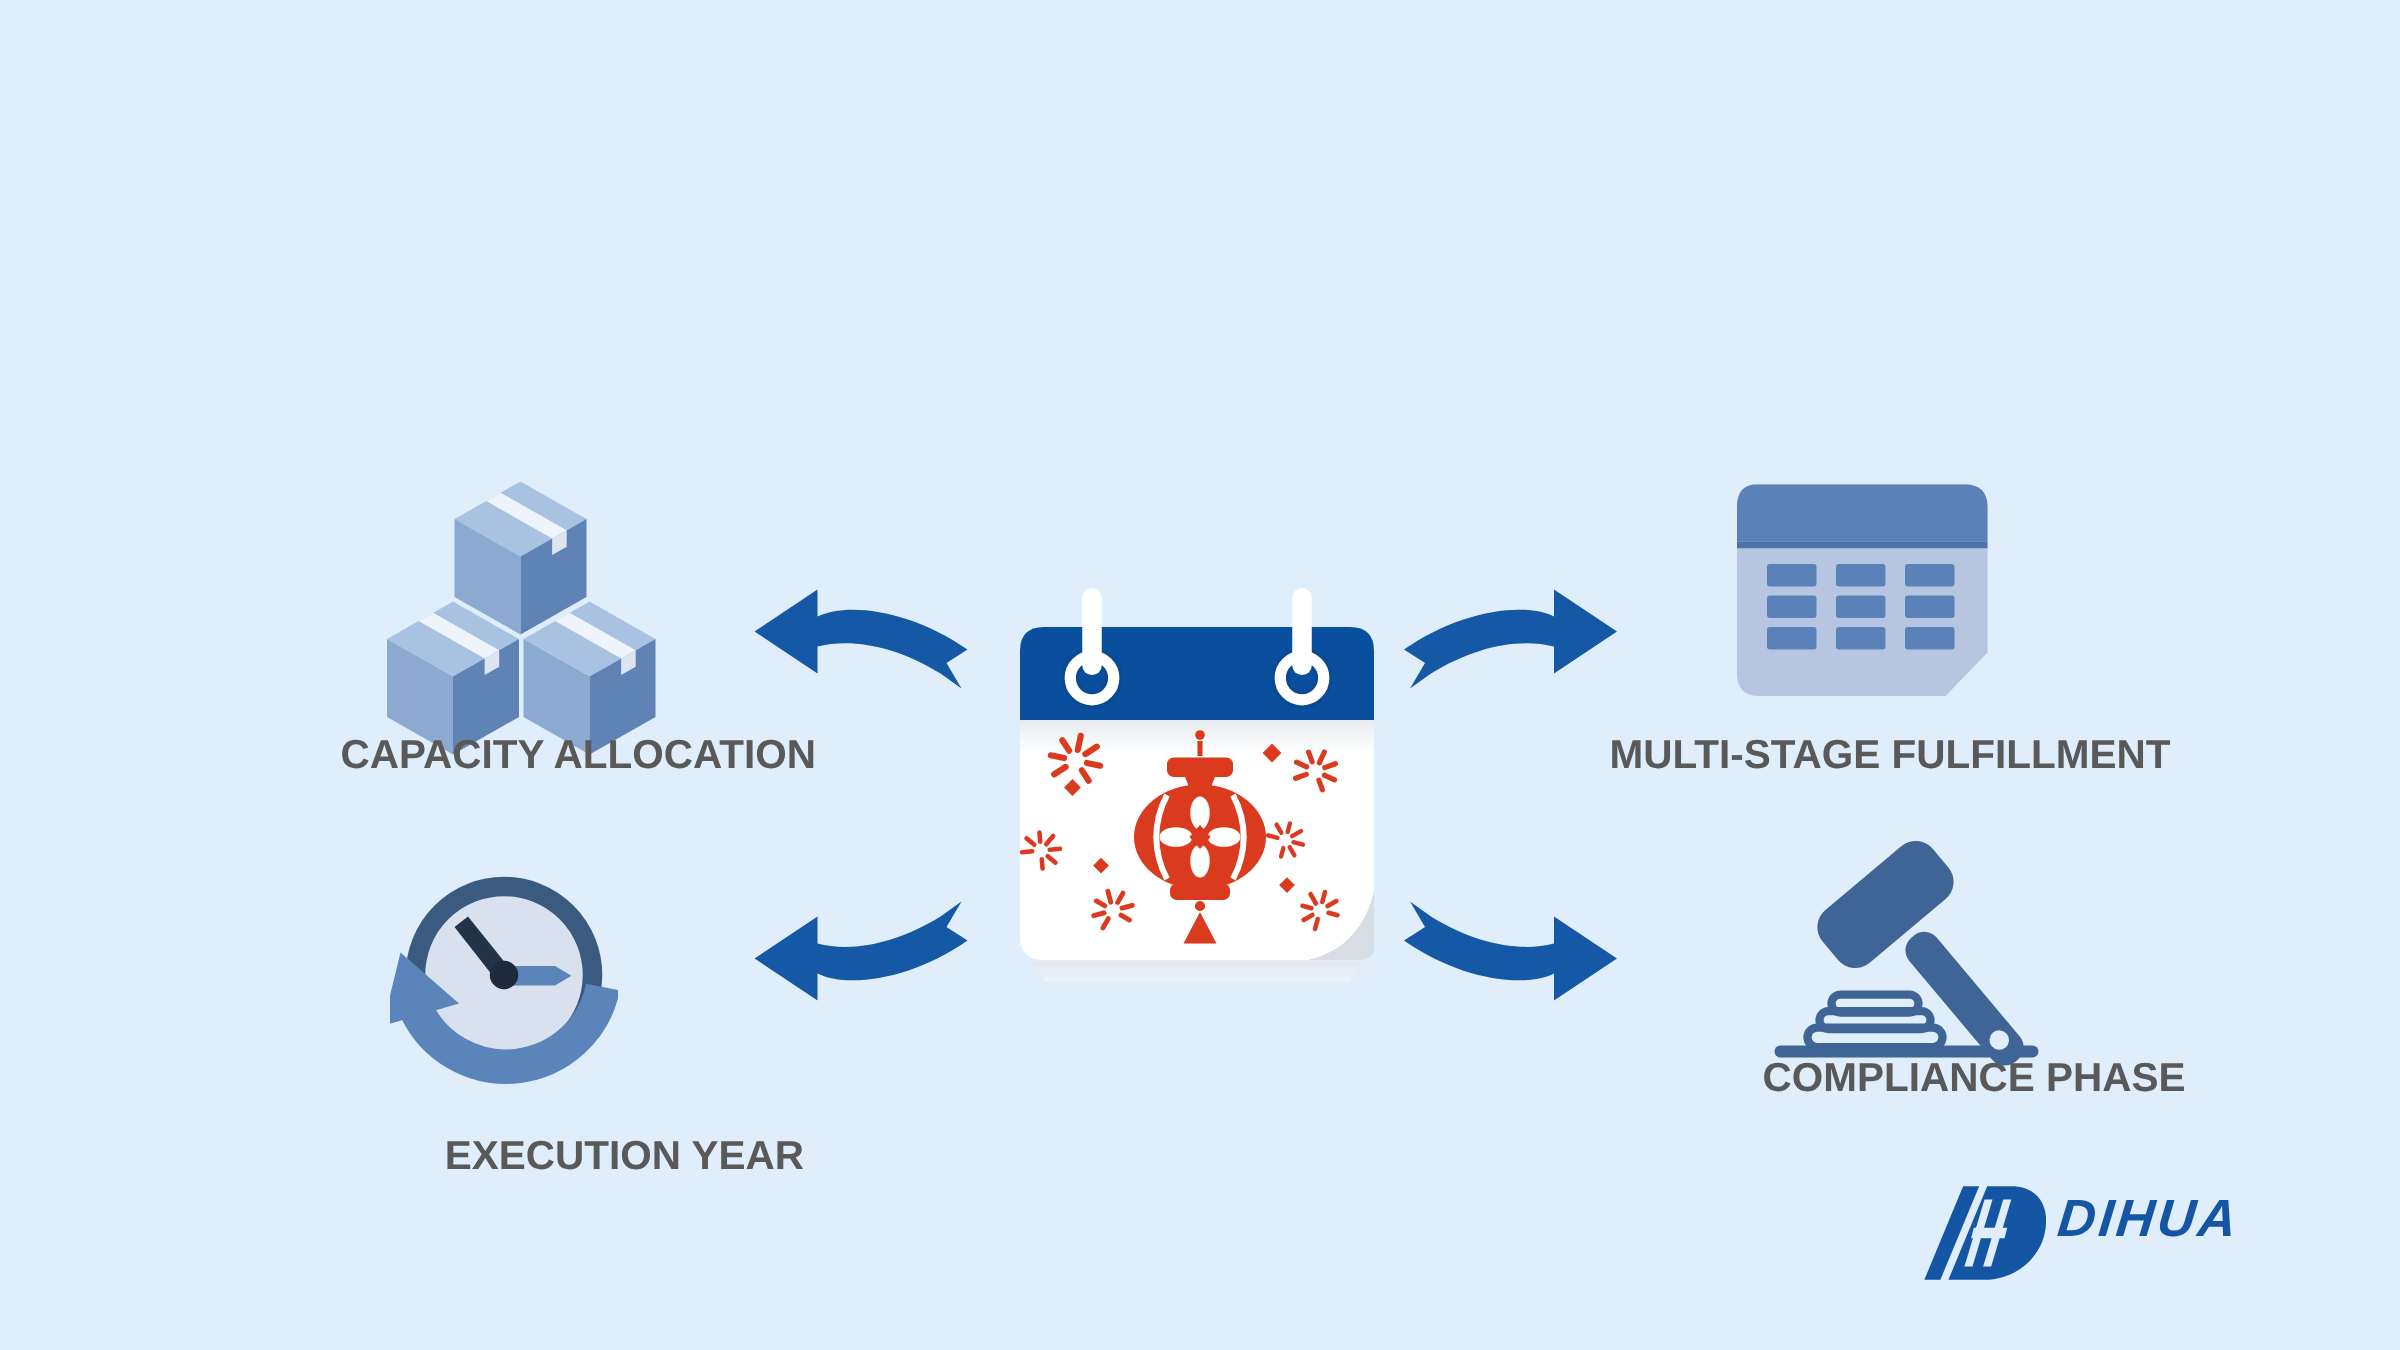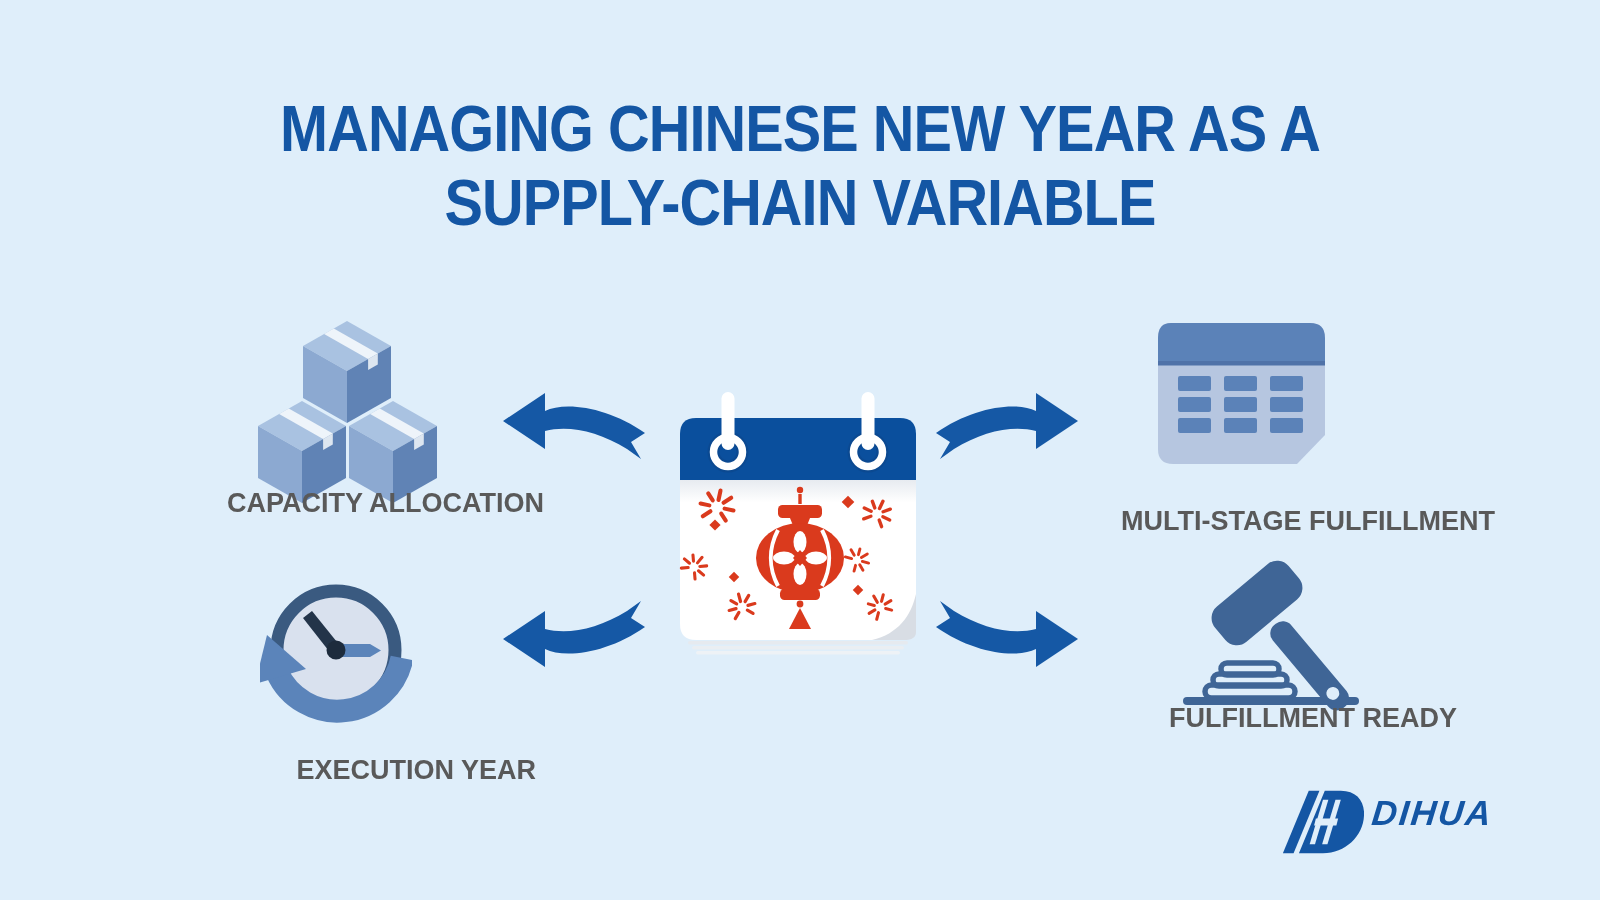--- a/index.html
+++ b/index.html
@@ -20,24 +20,20 @@
   .flip-xy{transform:scale(-1,-1);}
 
   .logo-text{position:absolute;left:1372px;top:793px;font-size:35px;font-weight:bold;font-style:italic;
     color:#1456a4;letter-spacing:2px;transform:skewX(-6deg);white-space:nowrap;}
 </style>
 </head>
 <body>
 
 <div id="canvas">
 
-  <div class="title-wrap">
-    <span class="title-line">MANAGING CHINESE NEW YEAR AS A</span>
-    <span class="title-line">SUPPLY-CHAIN VARIABLE</span>
-  </div>
 
   <svg class="abs" style="left:672px;top:388px;" width="252" height="270" viewBox="0 0 252 270">
     <defs>
       <linearGradient id="gb" x1="0" y1="0" x2="0" y2="1">
         <stop offset="0" stop-color="#e7ebf0"></stop>
           <stop offset="0.14" stop-color="#ffffff"></stop>
       </linearGradient>
       <g id="bst" stroke="#da3a1d" stroke-width="3.4" stroke-linecap="round" fill="none">
         <line x1="0" y1="-6" x2="0" y2="-14"></line>
         <line x1="4.6" y1="-4.6" x2="10" y2="-10"></line>
@@ -151,21 +147,21 @@
         <rect x="69" y="56" width="33" height="15" rx="2"></rect>
         <rect x="115" y="56" width="33" height="15" rx="2"></rect>
         <rect x="23" y="77" width="33" height="15" rx="2"></rect>
         <rect x="69" y="77" width="33" height="15" rx="2"></rect>
         <rect x="115" y="77" width="33" height="15" rx="2"></rect>
         <rect x="23" y="98" width="33" height="15" rx="2"></rect>
         <rect x="69" y="98" width="33" height="15" rx="2"></rect>
         <rect x="115" y="98" width="33" height="15" rx="2"></rect>
       </g>
     </svg>
-    <div class="node-label" style="left:1095px;top:488px;width:400px;margin-top:18px;">MULTI-STAGE FULFILLMENT</div>
+    <div class="node-label" style="left:1047px;top:488px;width:400px;">MULTI-STAGE FULFILLMENT</div>
   </div>
 
   <div>
     <svg class="abs" style="left:260px;top:578px;" width="152" height="152" viewBox="0 0 152 152">
       <circle cx="76" cy="72" r="59" fill="#d9e1ee" stroke="#3a5a80" stroke-width="13"></circle>
       <path d="M142,80 A66,66 0 0 1 17,94" fill="none" stroke="#5b84ba" stroke-width="23"></path>
       <polygon points="7,57 -5,106 46,91" fill="#5b84ba"></polygon>
       <polygon points="43,40 52,33 81,69 72,77" fill="#233449"></polygon>
       <polygon points="76,66 110,66 121,72.5 110,79 76,79" fill="#5b84ba"></polygon>
       <circle cx="76" cy="72" r="9.5" fill="#1d2b3c"></circle>
@@ -180,21 +176,21 @@
         <rect x="48" y="129" width="74" height="12" rx="6"></rect>
         <rect x="40" y="140" width="90" height="13" rx="6.5"></rect>
       </g>
       <rect x="18" y="152" width="176" height="8" rx="4" fill="#3f6596"></rect>
       <g transform="translate(92,58) rotate(-40)">
         <rect x="-48" y="-23" width="96" height="46" rx="15" fill="#3f6596"></rect>
         <rect x="-12" y="28" width="24" height="108" rx="11" fill="#3f6596"></rect>
         <circle cx="0" cy="118" r="6.5" fill="#dfeefa"></circle>
       </g>
     </svg>
-    <div class="node-label" style="left:1057px;top:703px;width:400px;">FULFILLMENT READY</div>
+    <div class="node-label" style="left:1057px;top:703px;width:400px;">COMPLIANCE PHASE</div>
   </div>
 
   <div>
     <svg class="abs" style="left:1282px;top:786px;" width="82" height="72" viewBox="0 0 92 78">
       <polygon points="30,4 42,4 13,74 1,74" fill="#1456a4"></polygon>
       <path d="M48,4 L66,4 C84,4 93,16 92,32 C91,55 71,74 46,74 L19,74 Z" fill="#1456a4"></path>
       <polygon points="46,14 52,14 37,64 31,64" fill="#dfeefa"></polygon>
       <polygon points="60,14 66,14 51,64 45,64" fill="#dfeefa"></polygon>
       <polygon points="38,35 63,35 61,43 36,43" fill="#dfeefa"></polygon>
     </svg>

